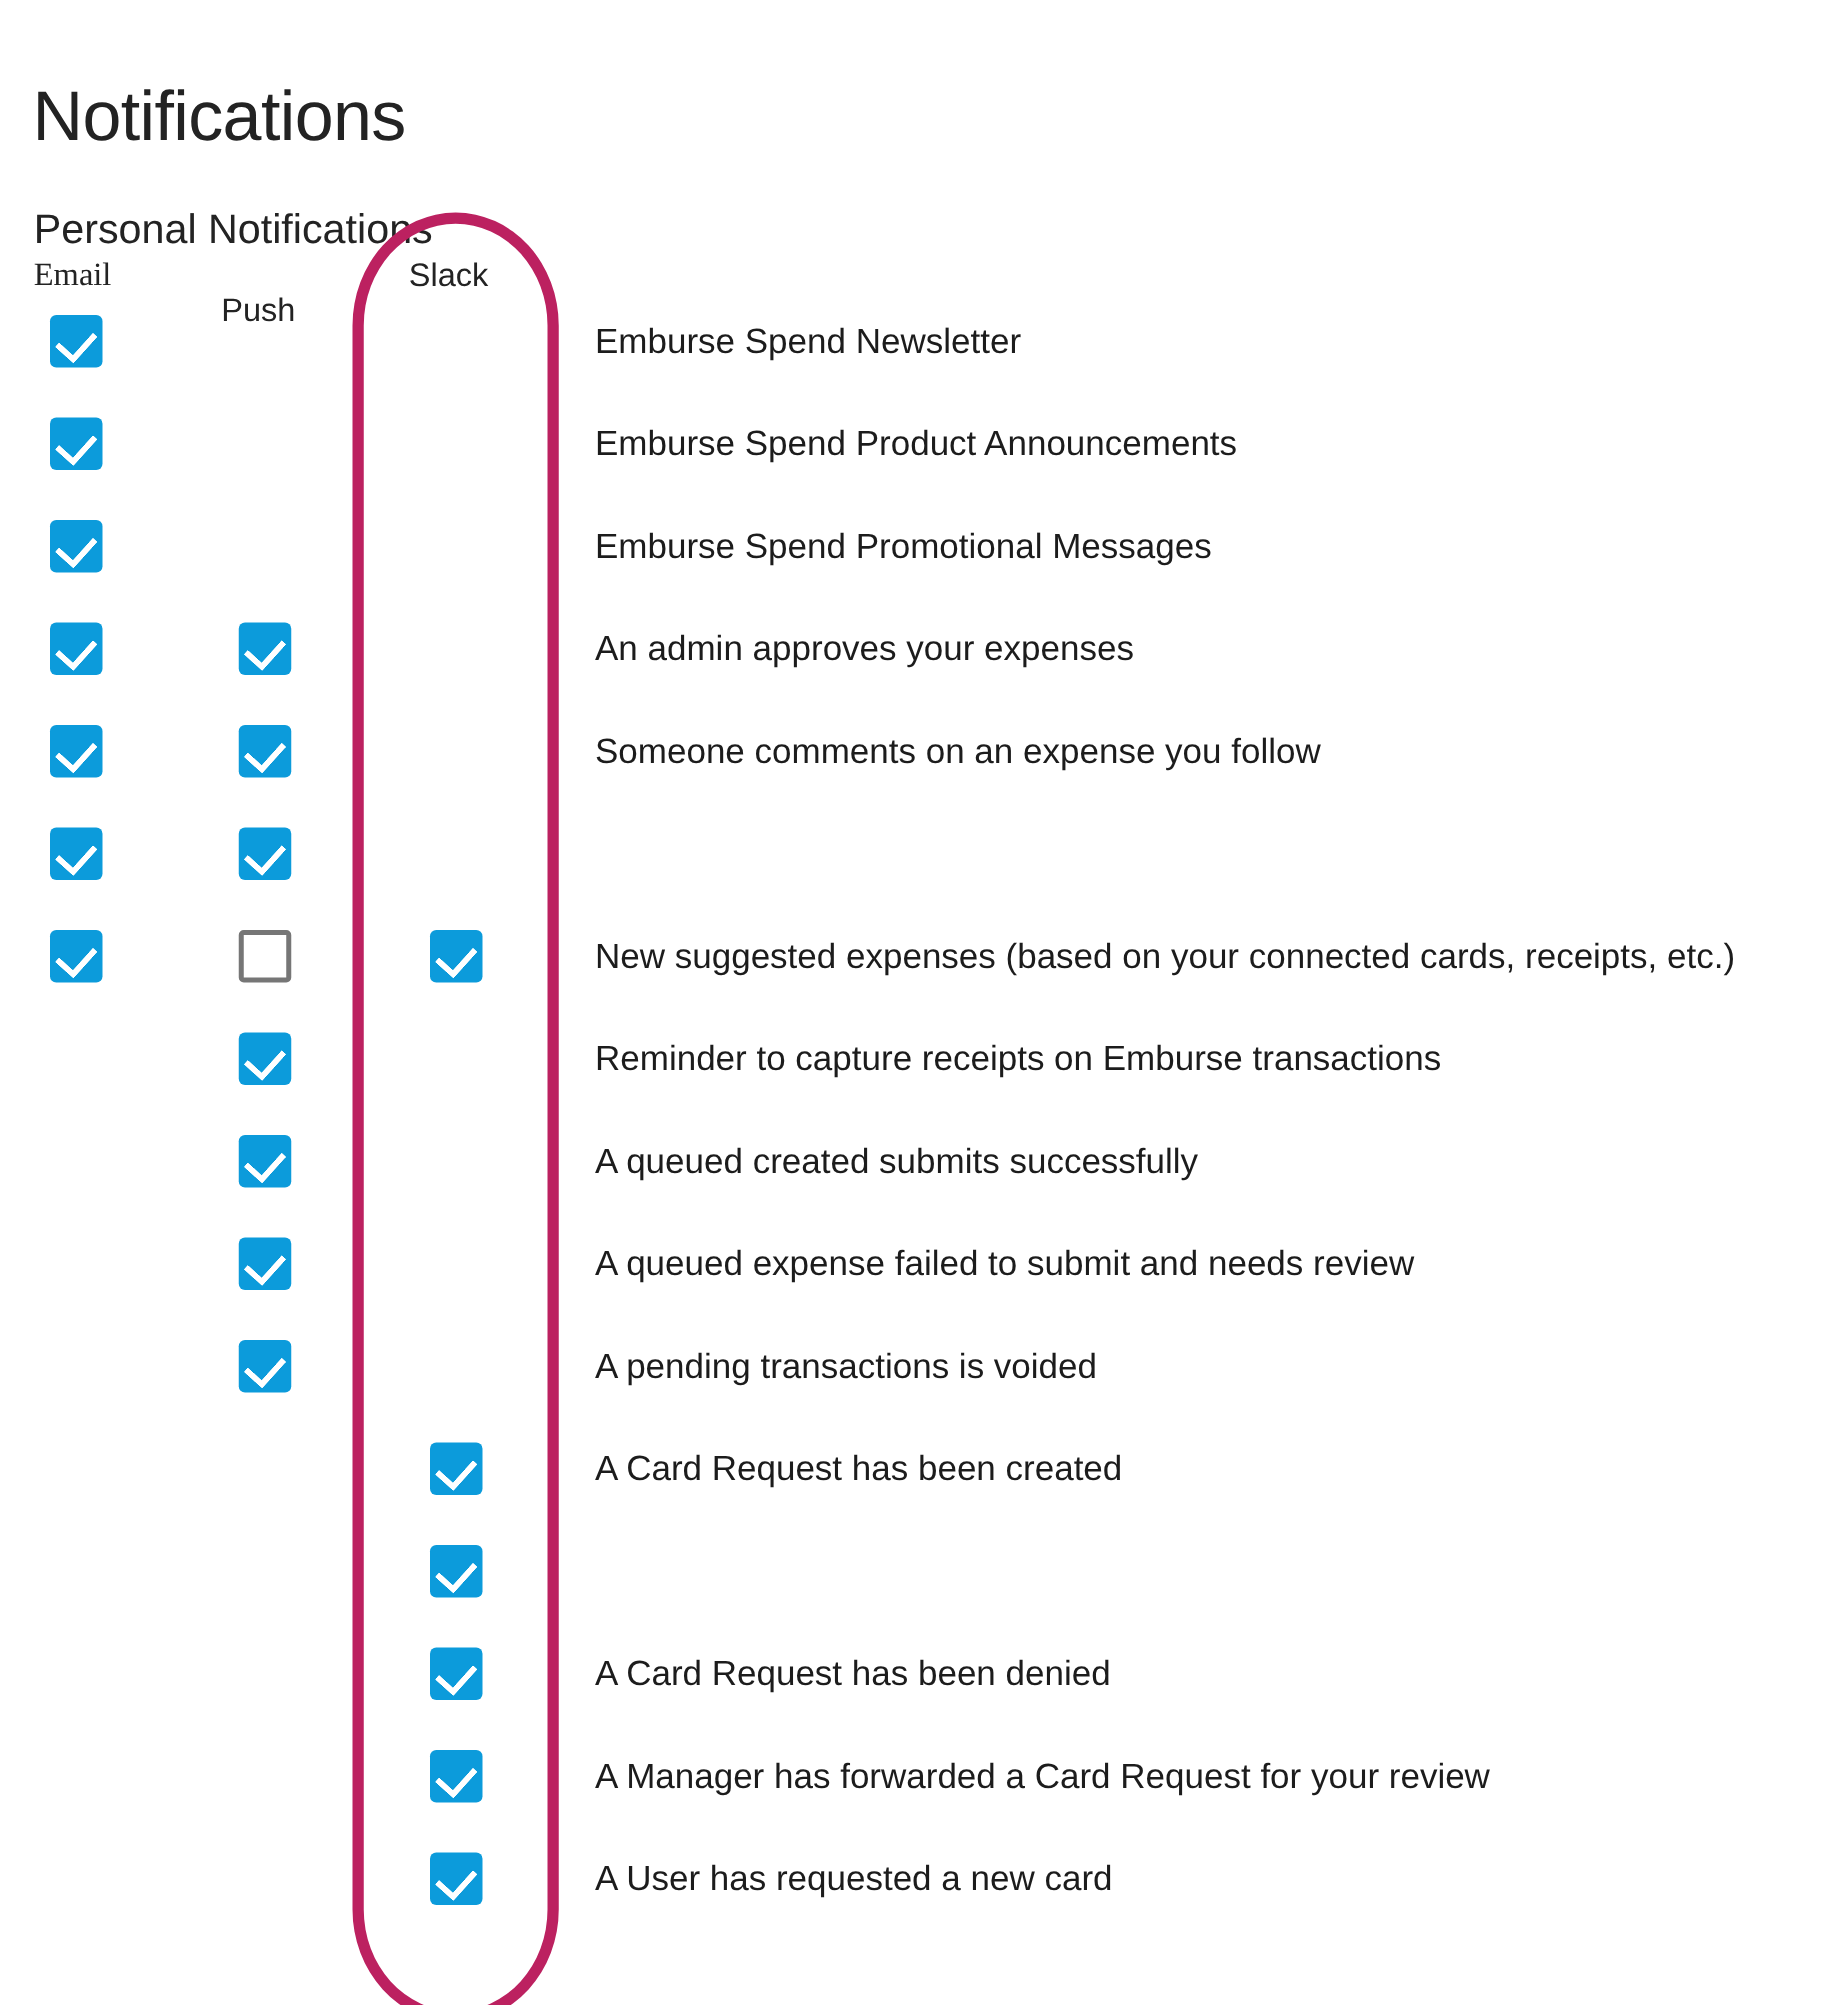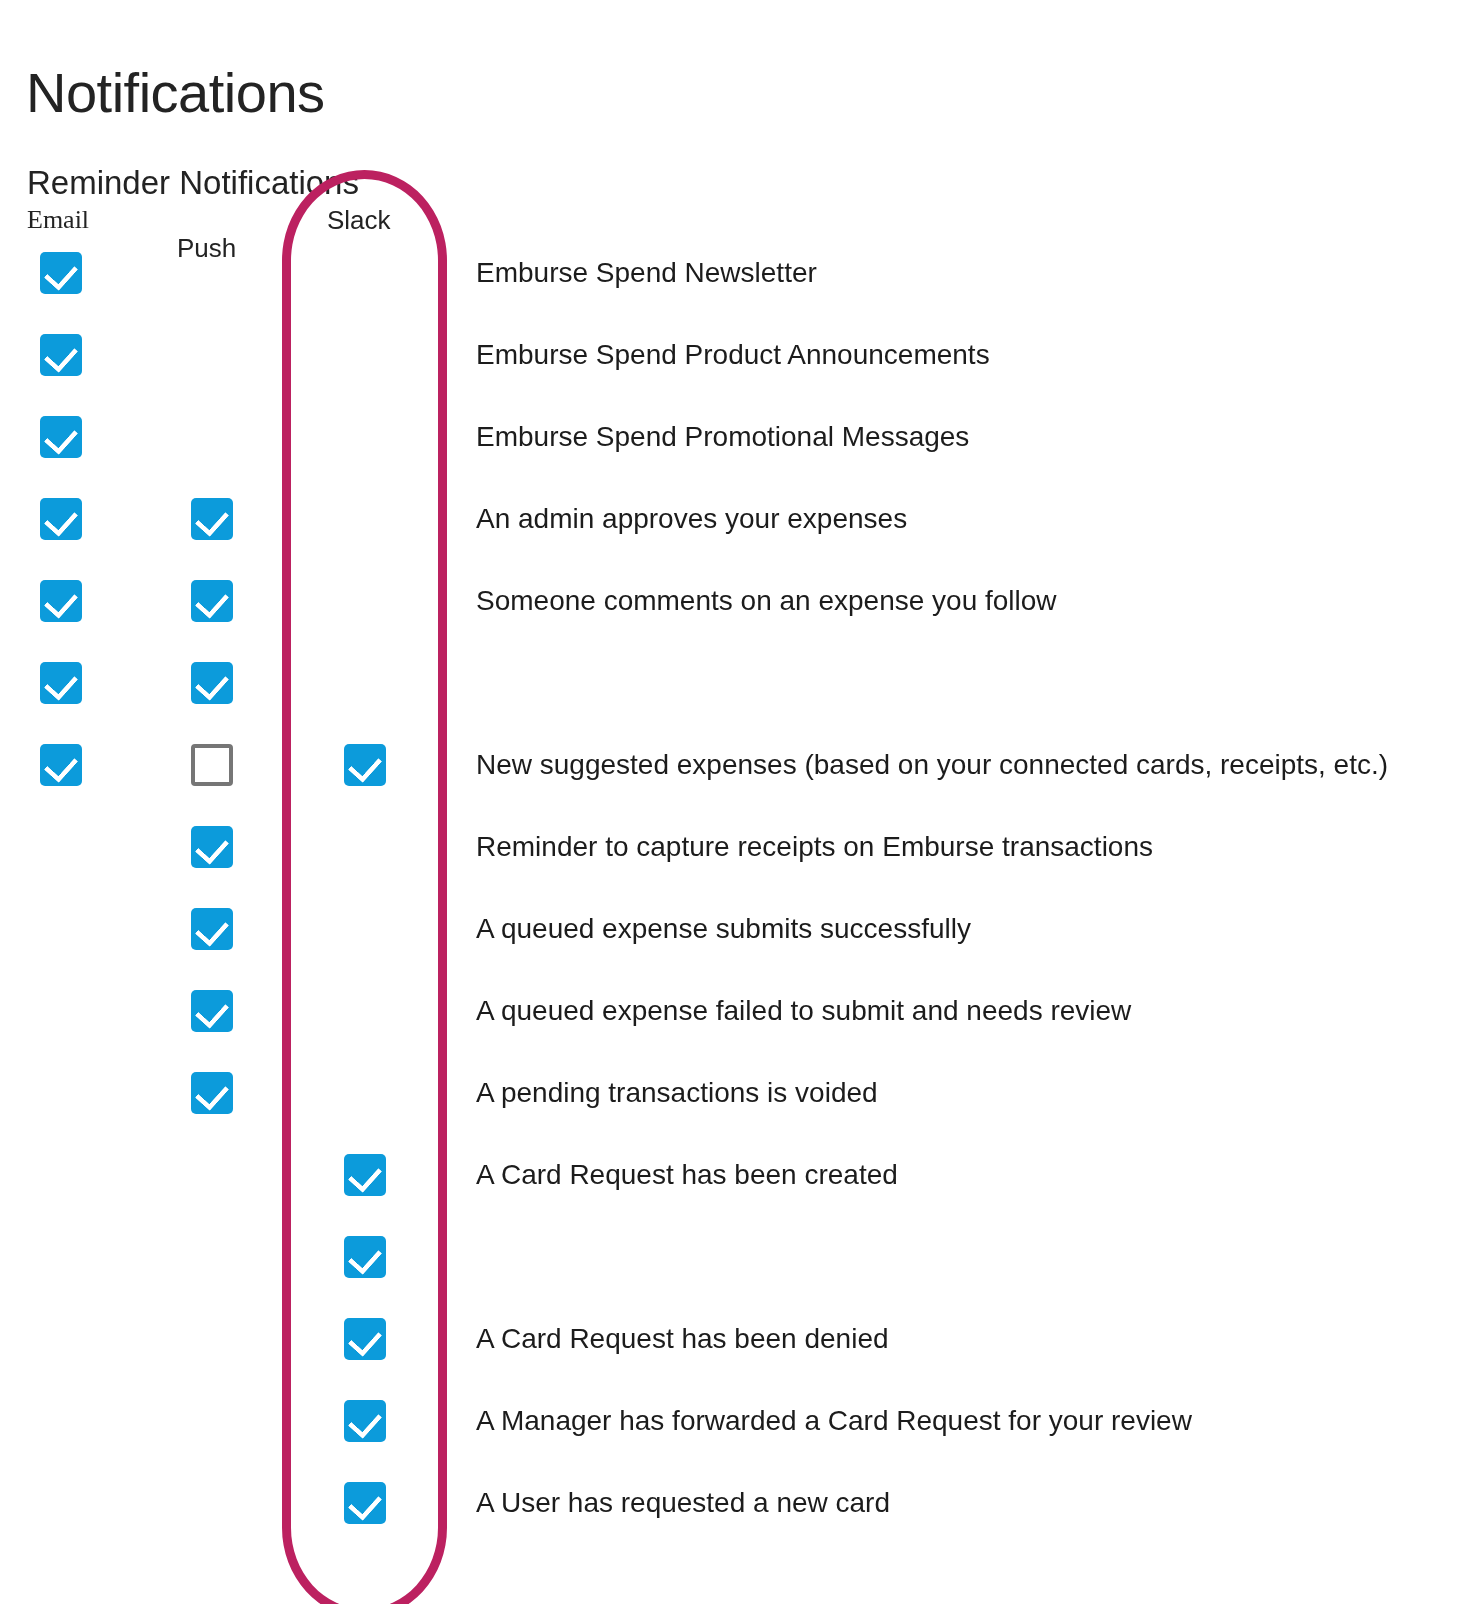--- a/index.html
+++ b/index.html
@@ -132,21 +132,21 @@
   }
   .cb.empty {
     background: transparent;
   }
 </style>
 </head>
 <body>
 
 <h1 class="page-title">Notifications</h1>
 
-<h2 class="section-title">Reminder Notifications</h2>
+<h2 class="section-title">Personal Notifications</h2>
 
 <div class="col-header c0">Email</div>
 <div class="col-header c1">Push</div>
 <div class="col-header c2">Slack</div>
 
 <div class="highlight-oval"></div>
 
 <div class="rows" id="rows-container">
     <div class="row">
       <div class="cell c0">
@@ -246,21 +246,21 @@
     <div class="row">
       <div class="cell c0">
         <span class="cb empty"></span>
       </div>
       <div class="cell c1">
         <span class="cb checked"></span>
       </div>
       <div class="cell c2">
         <span class="cb empty"></span>
       </div>
-      <div class="row-label">A queued expense submits successfully</div>
+      <div class="row-label">A queued created submits successfully</div>
     </div>
     <div class="row">
       <div class="cell c0">
         <span class="cb empty"></span>
       </div>
       <div class="cell c1">
         <span class="cb checked"></span>
       </div>
       <div class="cell c2">
         <span class="cb empty"></span>

